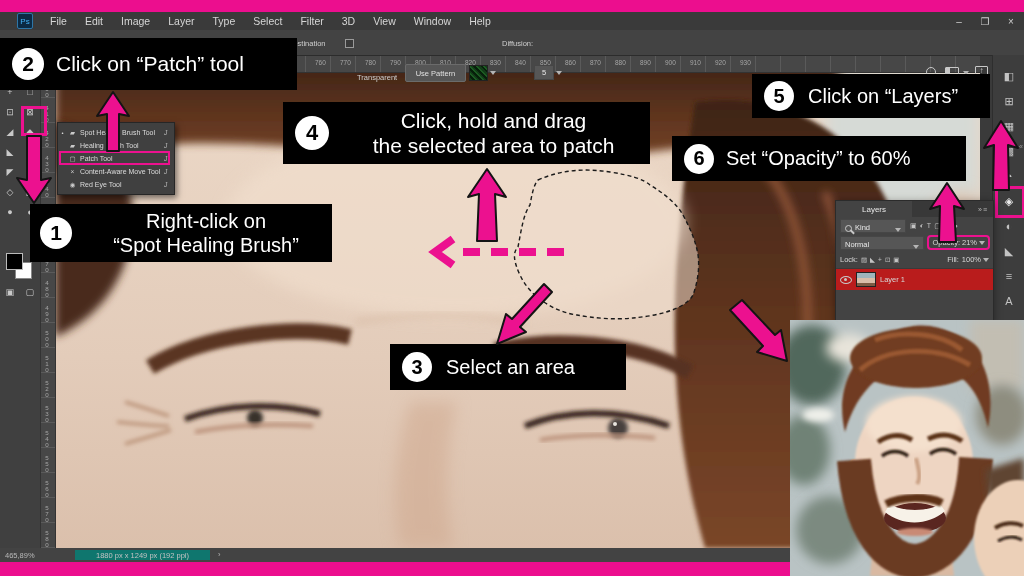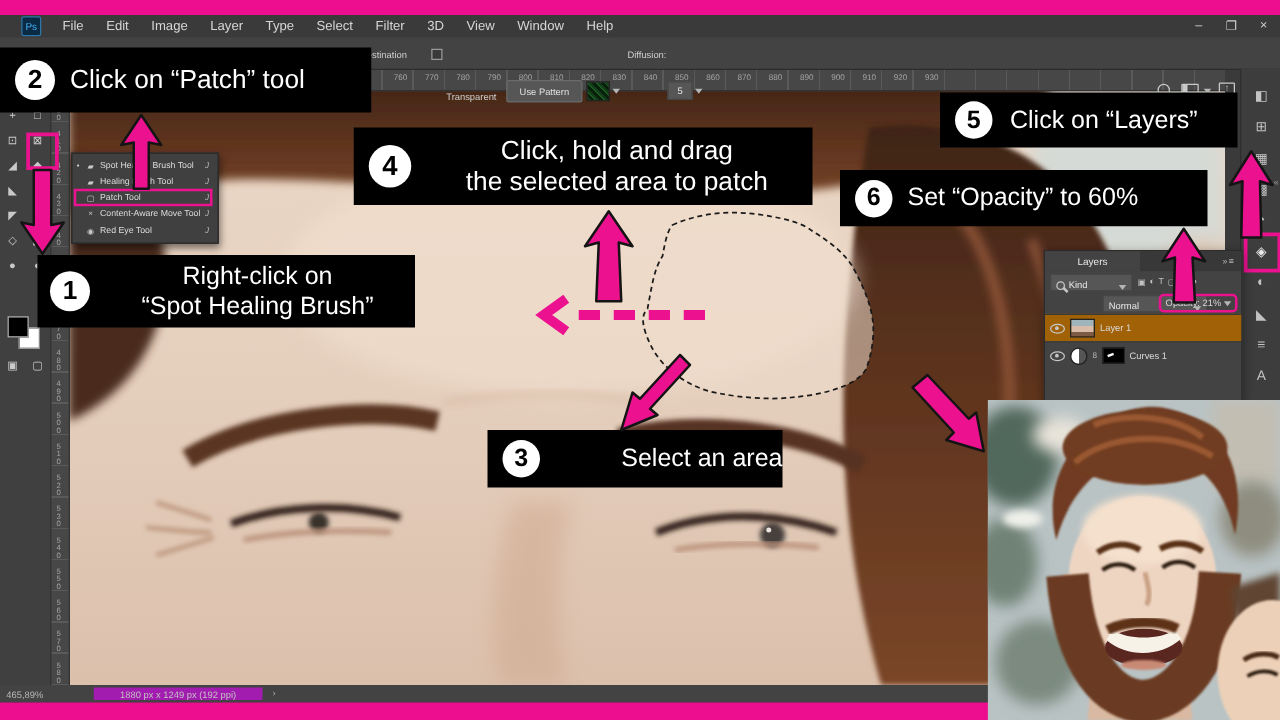--- a/index.html
+++ b/index.html
@@ -80,34 +80,34 @@
   .lp-select{background:#565656;border:1px solid #464646;height:12px;display:flex;align-items:flex-end;
              padding:0 4px;border-radius:1px;color:#e8e8e8;}
   .lp-select .dd{margin-left:auto;}
   #lp-filter-icons{display:flex;margin-left:4px;gap:3px;color:#c3c3c3;font-size:7px;}
   #opacity-box{position:absolute;right:3px;top:1px;display:flex;align-items:center;gap:2px;
                border:2px solid #ec118f;border-radius:4px;padding:1px 3px;}
   .lock-icons{display:flex;gap:3px;margin-left:3px;color:#c3c3c3;font-size:6.5px;}
   .eye-icon{display:inline-block;width:10px;height:6px;border:1px solid #c8c8c8;border-radius:50%;position:relative;}
   .eye-icon::after{content:"";position:absolute;left:3px;top:1px;width:3px;height:3px;background:#c8c8c8;border-radius:50%;}
   .layer-row{display:flex;align-items:center;gap:4px;height:21px;padding:0 4px;border-top:1px solid #3a3a3a;}
-  .layer-row.selected{background:#a16207;}
+  .layer-row.selected{background:#b91c1c;}
   .thumb{width:18px;height:13px;border:1px solid #222;
          background:linear-gradient(180deg,#9fb4bb 0 35%,#d9bda8 35% 75%,#7d5a43 75%);}
   .adj-thumb{width:12px;height:12px;border-radius:50%;background:linear-gradient(90deg,#fff 50%,#555 50%);border:1px solid #222;}
   .mask-thumb{width:16px;height:11px;background:#000;border:1px solid #222;position:relative;}
   .mask-thumb::after{content:"";position:absolute;left:3px;top:4px;width:5px;height:2px;background:#fff;transform:rotate(-20deg);}
   .chain{font-size:6.5px;color:#bdbdbd;}
   
   .callout{position:absolute;background:#000;color:#fff;display:flex;align-items:center;z-index:30;}
   .co-num{background:#fff;color:#000;border-radius:50%;font-weight:bold;display:flex;align-items:center;justify-content:center;flex:none;}
   .co-text{display:flex;flex-direction:column;justify-content:center;text-align:center;flex:1;}
   
   #statusbar{left:0;top:548px;width:1024px;height:14px;background:#434343;z-index:6;color:#b9b9b9;font-size:7.5px;}
-  #status-doc{position:absolute;left:75px;top:2px;width:135px;height:10px;background:#a21caf;
+  #status-doc{position:absolute;left:75px;top:2px;width:135px;height:10px;background:#0f766e;
               display:flex;align-items:center;justify-content:center;color:#c3c3c3;}
   
   #inset{left:790px;top:320px;width:234px;height:256px;z-index:40;overflow:hidden;}
   
   #overlay{left:0;top:0;width:1024px;height:576px;z-index:50;pointer-events:none;}
 </style>
 </head>
 <body>
 
 <div id="stage">
@@ -416,41 +416,47 @@
       <div id="lp-filter-icons">
           <span>▣</span>
           <span>◐</span>
           <span>T</span>
           <span>▢</span>
           <span>◨</span>
           <span>●</span>
         </div>
     </div>
     <div class="lp-row">
-      <div class="lp-select" style="width:74px;margin-left:42px;">
+      <div class="lp-select" style="width:74px;">
         <span>Normal</span>
           <span class="dd"></span>
       </div>
       <div id="opacity-box">
         <span>Opacity:</span>
         <span>21%</span>
         <span class="dd"></span>
       </div>
     </div>
+    <div class="lp-row">
+      <span>Lock:</span>
+      <div class="lock-icons" id="lp-lock-icons">
+          <span>▨</span>
+          <span>◣</span>
+          <span>+</span>
+          <span>⊡</span>
+          <span>▣</span>
+        </div>
+      <span style="margin-left:auto;">Fill:</span>
+      <span style="margin-left:3px;">100%</span>
+      <span class="dd" style="margin-left:2px;"></span>
+    </div>
     <div class="layer-row selected">
       <span class="eye-icon"></span>
       <span class="thumb"></span>
       <span>Layer 1</span>
-    </div>
-    <div class="layer-row">
-      <span class="eye-icon"></span>
-      <span class="adj-thumb"></span>
-      <span class="chain">8</span>
-      <span class="mask-thumb"></span>
-      <span>Curves 1</span>
     </div>
   </div>
 
   <div class="callout" style="left:0;top:38px;width:297px;height:52px;gap:12px;padding-left:12px;box-sizing:border-box;">
     <div class="co-num" style="width:32px;height:32px;font-size:21px;">2</div>
     <div class="co-text" style="font-size:21px;text-align:left;">
         <span>Click on “Patch” tool</span>
       </div>
   </div>
   <div class="callout" style="left:30px;top:204px;width:302px;height:58px;gap:8px;padding-left:10px;box-sizing:border-box;">
@@ -462,21 +468,21 @@
   </div>
   <div class="callout" style="left:283px;top:102px;width:367px;height:62px;gap:8px;padding-left:12px;box-sizing:border-box;">
     <div class="co-num" style="width:34px;height:34px;font-size:22px;">4</div>
     <div class="co-text" style="font-size:21px;line-height:25px;">
       <span>Click, hold and drag</span>
         <span>the selected area to patch</span>
     </div>
   </div>
   <div class="callout" style="left:390px;top:344px;width:236px;height:46px;gap:14px;padding-left:12px;box-sizing:border-box;">
     <div class="co-num" style="width:30px;height:30px;font-size:20px;">3</div>
-    <div class="co-text" style="font-size:20px;text-align:right;">
+    <div class="co-text" style="font-size:20px;text-align:left;">
         <span>Select an area</span>
       </div>
   </div>
   <div class="callout" style="left:752px;top:74px;width:238px;height:44px;gap:14px;padding-left:12px;box-sizing:border-box;">
     <div class="co-num" style="width:30px;height:30px;font-size:20px;">5</div>
     <div class="co-text" style="font-size:20px;text-align:left;">
         <span>Click on “Layers”</span>
       </div>
   </div>
   <div class="callout" style="left:672px;top:136px;width:294px;height:45px;gap:12px;padding-left:12px;box-sizing:border-box;">

